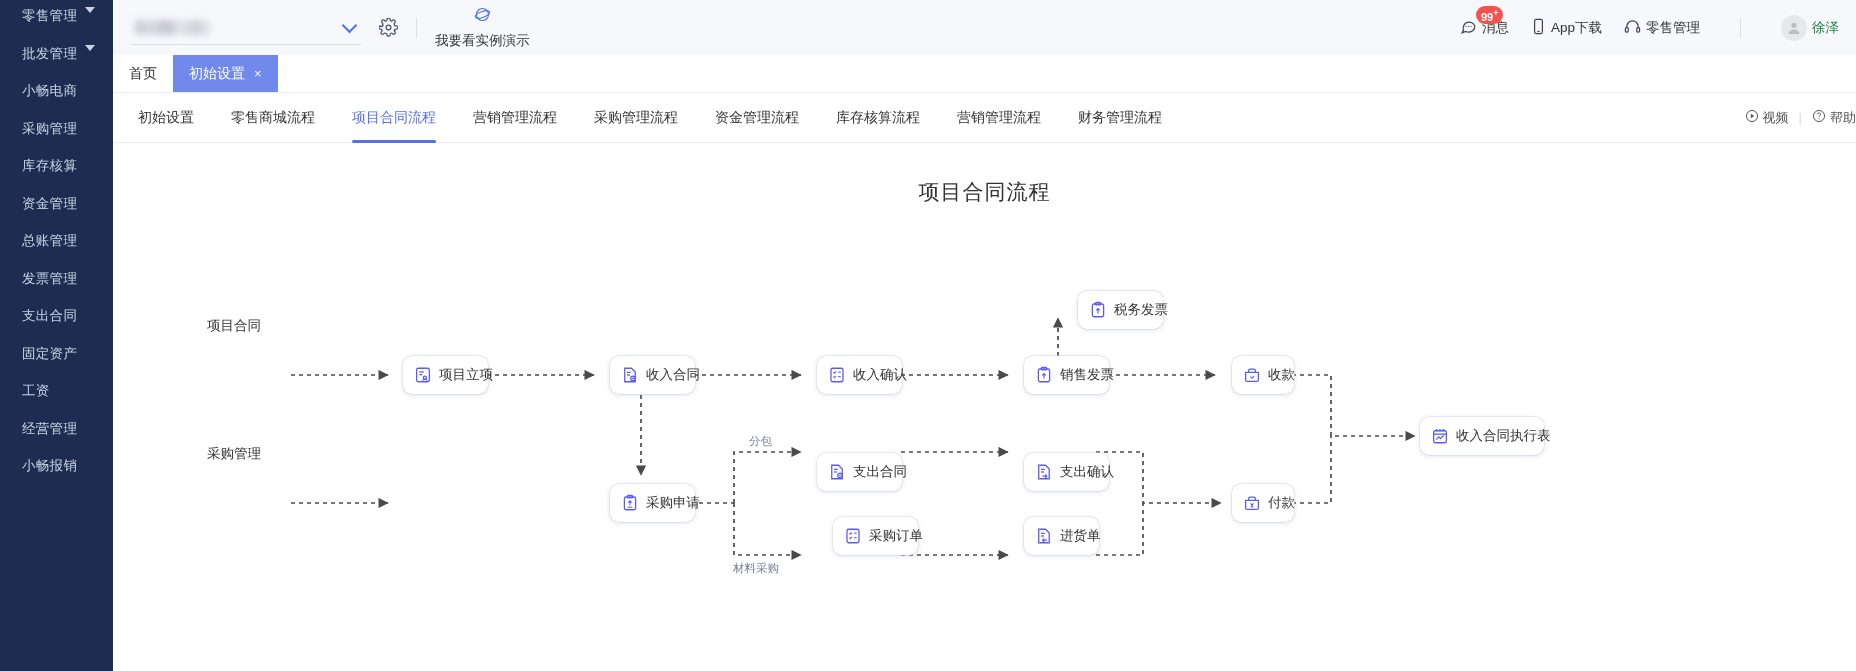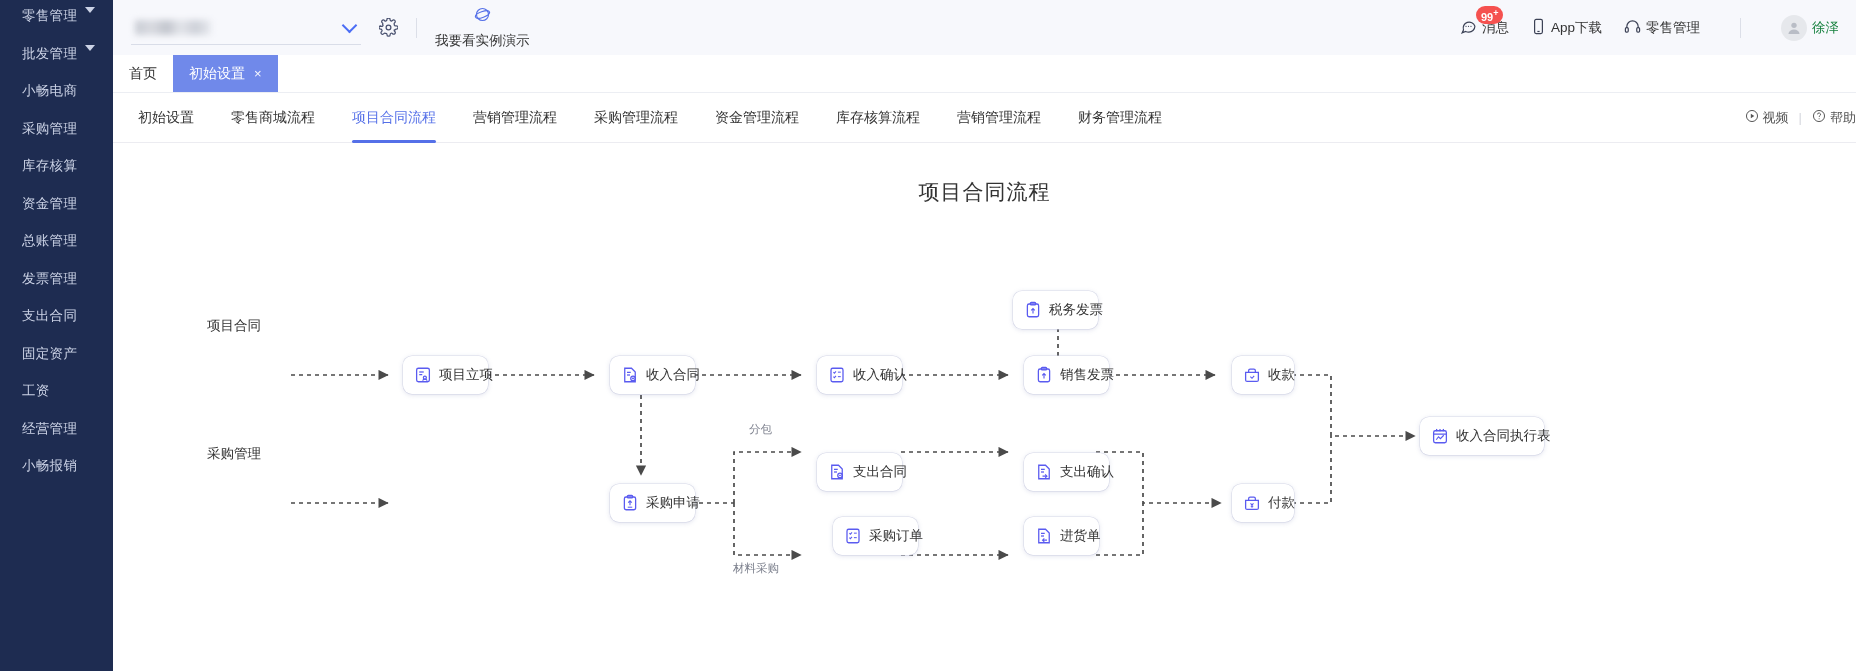--- a/index.html
+++ b/index.html
@@ -395,21 +395,21 @@
           <path d="M983 412 L1030 412 L1030 360" marker-end="none"></path>
 
           <path d="M1179 232 L1218 232 L1218 293 L1302 293"></path>
           <path d="M1179 360 L1218 360 L1218 293" marker-end="none"></path>
         </g>
       </svg>
 
       <div class="rowlabel" style="left:94px; top:174px;">项目合同</div>
       <div class="rowlabel" style="left:94px; top:302px;">采购管理</div>
 
-      <div class="edgelabel" style="left:636px; top:279px;font-family:Liberation Serif, serif;">分包</div>
+      <div class="edgelabel" style="left:636px; top:291px;font-family:Liberation Serif, serif;">分包</div>
       <div class="edgelabel" style="left:620px; top:418px;">材料采购</div>
 
       <div class="node" style="left:290px; top:213px; width:85px;">
         <span class="nicon">
           <svg width="18" height="18" viewBox="0 0 24 24" fill="none" stroke="#5a5bf0" stroke-width="1.7">
             <rect x="3.5" y="3" width="17" height="18" rx="2.4"></rect>
             <line x1="7" y1="8" x2="13" y2="8"></line>
               <line x1="7" y1="11.5" x2="11" y2="11.5"></line>
             <circle cx="14.5" cy="15.5" r="2"></circle>
               <path d="M11.5 19.5c.5-1.4 1.6-2.1 3-2.1s2.5.7 3 2.1"></path>
@@ -437,21 +437,21 @@
             <rect x="4" y="3" width="16" height="18" rx="2.2"></rect>
             <path d="M7.2 8.2l1.3 1.3 2.2-2.3" stroke-width="1.4"></path>
             <line x1="13.2" y1="8.2" x2="17" y2="8.2" stroke-width="1.4"></line>
             <path d="M7.2 14.2l1.3 1.3 2.2-2.3" stroke-width="1.4"></path>
             <line x1="13.2" y1="14.2" x2="17" y2="14.2" stroke-width="1.4"></line>
           </svg>
         </span>
         <span class="nlabel">收入确认</span>
       </div>
 
-      <div class="node" style="left:900px; top:148px; width:85px;">
+      <div class="node" style="left:965px; top:148px; width:85px;">
         <span class="nicon">
           <svg width="18" height="18" viewBox="0 0 24 24" fill="none" stroke="#5a5bf0" stroke-width="1.7">
             <rect x="4.5" y="4" width="15" height="17" rx="2.2"></rect>
             <rect x="8.5" y="1.8" width="7" height="3.4" rx="1.2"></rect>
             <path d="M12 16.5v-6M9.6 12.6L12 10.2l2.4 2.4" stroke-width="1.5"></path>
           </svg>
         </span>
         <span class="nlabel">税务发票</span>
       </div>
 

